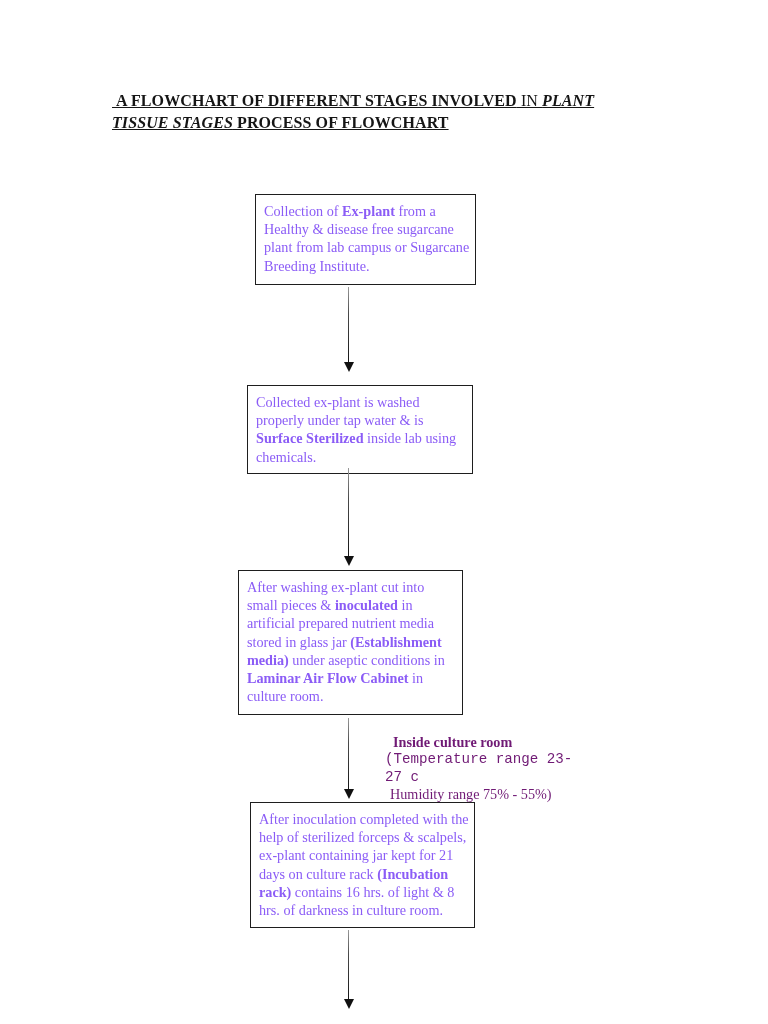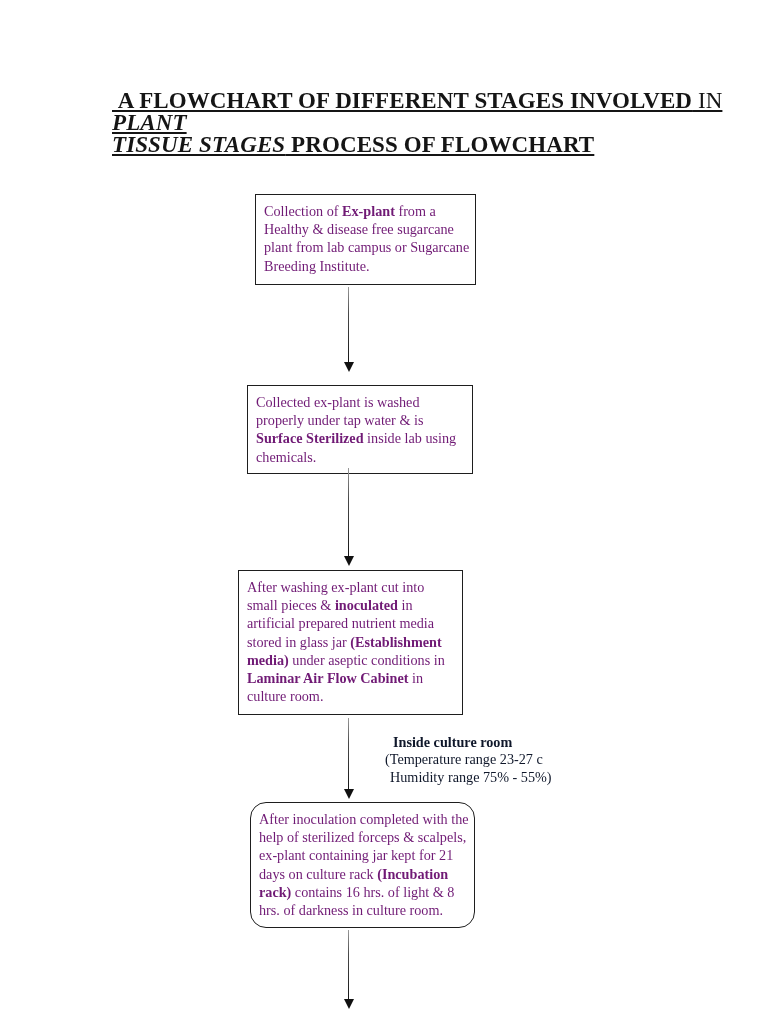--- a/index.html
+++ b/index.html
@@ -11,40 +11,40 @@
     height: 1024px;
     background: #ffffff;
     overflow: hidden;
     color: #1f1f1f;
   }
   .doc-title {
     position: absolute;
     left: 112px;
     top: 90px;
     width: 640px;
-    font-size: 23px;
+    font-size: 16px;
     line-height: 22px;
     font-weight: bold;
     text-decoration: underline;
     color: #151515;
     letter-spacing: 0.1px;
   }
   .flow-box {
     position: absolute;
     border: 1.5px solid #1e1e1e;
     background: #ffffff;
     padding: 7px 4px 5px 8px;
     font-size: 14.2px;
     line-height: 18.2px;
-    color: #701a75;
+    color: #8b5cf6;
   }
   .box-1 { left: 255px; top: 194px; width: 221px; min-height: 91px; }
   .box-2 { left: 247px; top: 385px; width: 226px; min-height: 89px; }
   .box-3 { left: 238px; top: 570px; width: 225px; min-height: 145px; }
-  .box-4 { left: 250px; top: 802px; width: 225px; min-height: 126px; border-radius: 16px; }
+  .box-4 { left: 250px; top: 802px; width: 225px; min-height: 126px; }
 
   .seg-b  { font-weight: bold; }
   .seg-r  { font-weight: normal; }
   .seg-bi { font-weight: bold; font-style: italic; }
 
   .flow-arrow {
     position: absolute;
     width: 11px;
     left: 343px;
     display: flex;
@@ -68,24 +68,24 @@
     border-top: 10px solid #111111;
   }
 
   .culture-note {
     position: absolute;
     left: 385px;
     top: 734px;
     width: 200px;
     font-size: 14.2px;
     line-height: 17.4px;
-    color: #0f172a;
+    color: #701a75;
   }
   .note-heading { font-weight: bold; margin-left: 8px; }
-  .note-line2 { margin-left: 0; }
+  .note-line2 { margin-left: 0; font-family: Liberation Mono, monospace; }
   .note-line3 { margin-left: 5px; }
 </style>
 </head>
 <body>
 
 <div class="page">
 
   <h1 class="doc-title"><span class="seg-b">&nbsp;A FLOWCHART OF DIFFERENT STAGES INVOLVED</span><span class="seg-r"> IN </span><span class="seg-bi">PLANT</span><br><span class="seg-bi">TISSUE STAGES</span><span class="seg-b"> PROCESS OF FLOWCHART</span></h1>
 
   <div class="flow-box box-1"><span class="seg-r">Collection of </span><span class="seg-b">Ex-plant</span><span class="seg-r"> from a Healthy &amp; disease free sugarcane plant from lab campus or Sugarcane Breeding Institute.</span></div>

